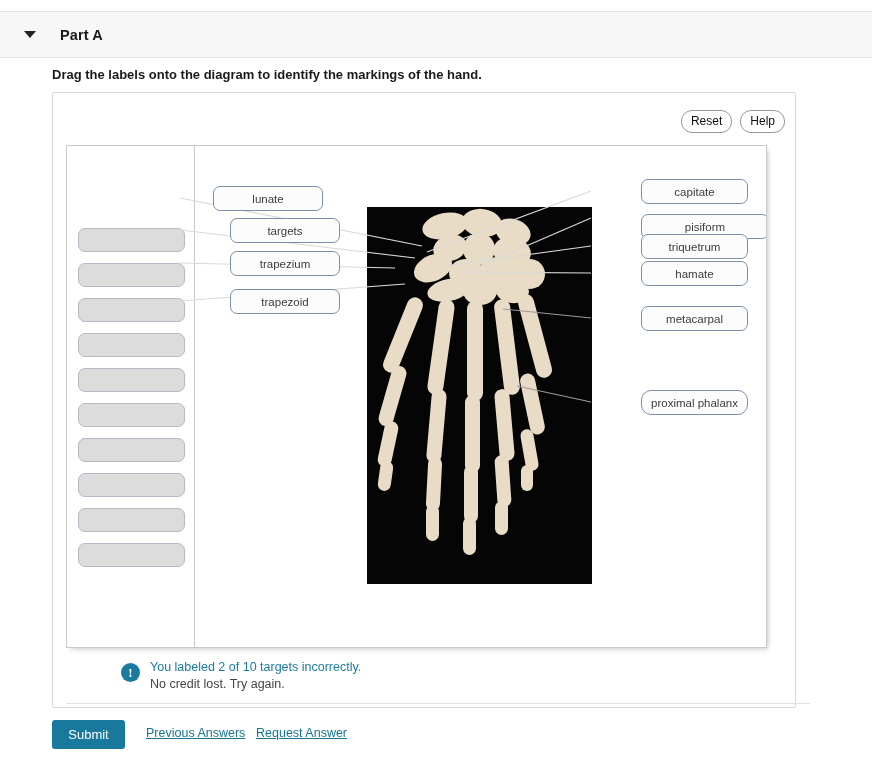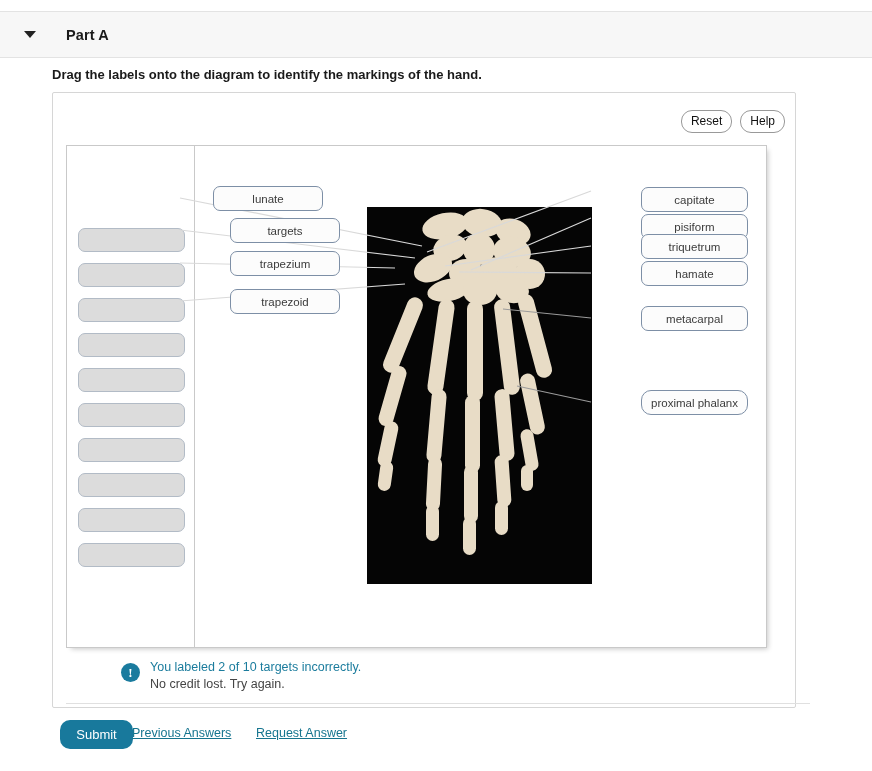--- a/index.html
+++ b/index.html
@@ -25,21 +25,21 @@
   }
   .caret {
     margin-left: 24px;
     width: 0; height: 0;
     border-left: 6px solid transparent;
     border-right: 6px solid transparent;
     border-top: 7px solid #222;
     cursor: pointer;
   }
   .part-title {
-    margin-left: 30px;
+    margin-left: 24px;
     font-size: 14.5px;
     font-weight: bold;
     color: #1a1a1a;
     letter-spacing: .1px;
   }
 
   
   .prompt {
     position: absolute;
     left: 52px; top: 67px;
@@ -183,35 +183,34 @@
   }
 
   
   .submit-btn {
     position: absolute;
     left: 52px; top: 720px;
     width: 73px; height: 29px;
     background: #18799c;
     color: #ffffff;
     border: none;
-    border-radius: 10px;
+    border-radius: 3px;
     font-family: "Liberation Sans", sans-serif;
     font-size: 13px;
     cursor: pointer;
-    margin-left: 8px;
   }
   .foot-link {
     position: absolute;
     top: 726px;
     font-size: 12.5px;
     color: #16758f;
     text-decoration: underline;
     cursor: pointer;
   }
-  #link-prev { left: 132px; }
+  #link-prev { left: 146px; }
   #link-req  { left: 256px; }
 </style>
 </head>
 <body>
 
 <div class="part-header">
   <div class="caret"></div>
   <div class="part-title">Part A</div>
 </div>
 
@@ -296,22 +295,22 @@
         <line x1="524" y1="172" x2="436" y2="163"></line>
         <line x1="524" y1="256" x2="450" y2="240"></line>
       </g>
     </svg>
 
     <div id="label-host">
         <div class="label" style="left: 146px; top: 40px; width: 110px;">lunate</div>
         <div class="label" style="left: 163px; top: 72px; width: 110px;">targets</div>
         <div class="label" style="left: 163px; top: 105px; width: 110px;">trapezium</div>
         <div class="label" style="left: 163px; top: 143px; width: 110px;">trapezoid</div>
-        <div class="label" style="left: 574px; top: 33px; width: 107px; margin-top: 8px;">capitate</div>
-        <div class="label" style="left: 574px; top: 68px; width: 107px;">pisiform</div>
+        <div class="label" style="left: 574px; top: 33px; width: 107px;">capitate</div>
+        <div class="label" style="left: 574px; top: 68px; width: 128px;">pisiform</div>
         <div class="label" style="left: 574px; top: 88px; width: 107px;">triquetrum</div>
         <div class="label" style="left: 574px; top: 115px; width: 107px;">hamate</div>
         <div class="label" style="left: 574px; top: 160px; width: 107px;">metacarpal</div>
         <div class="label" style="left: 574px; top: 244px; width: 107px; border-radius: 10px;">proximal phalanx</div>
       </div>
   </div>
 
   <div class="feedback">
     <div class="fb-icon">!</div>
     <div class="fb-line1">You labeled 2 of 10 targets incorrectly.</div>

